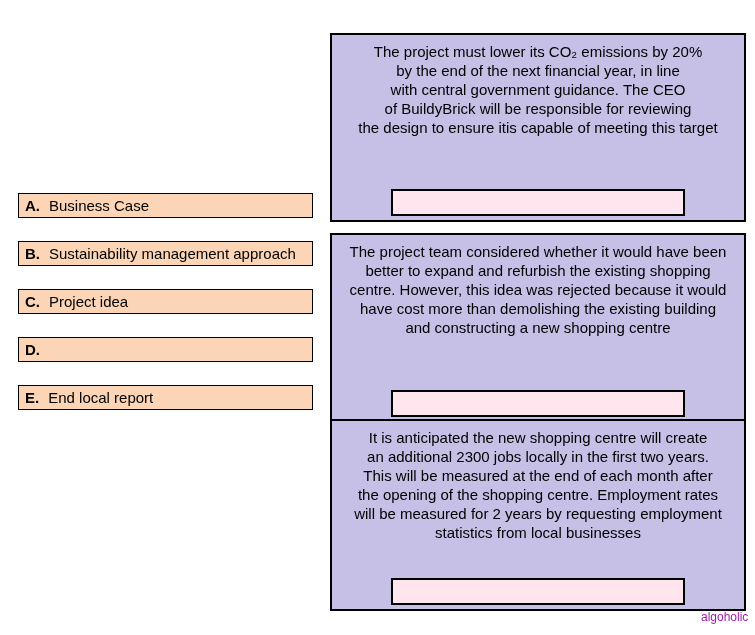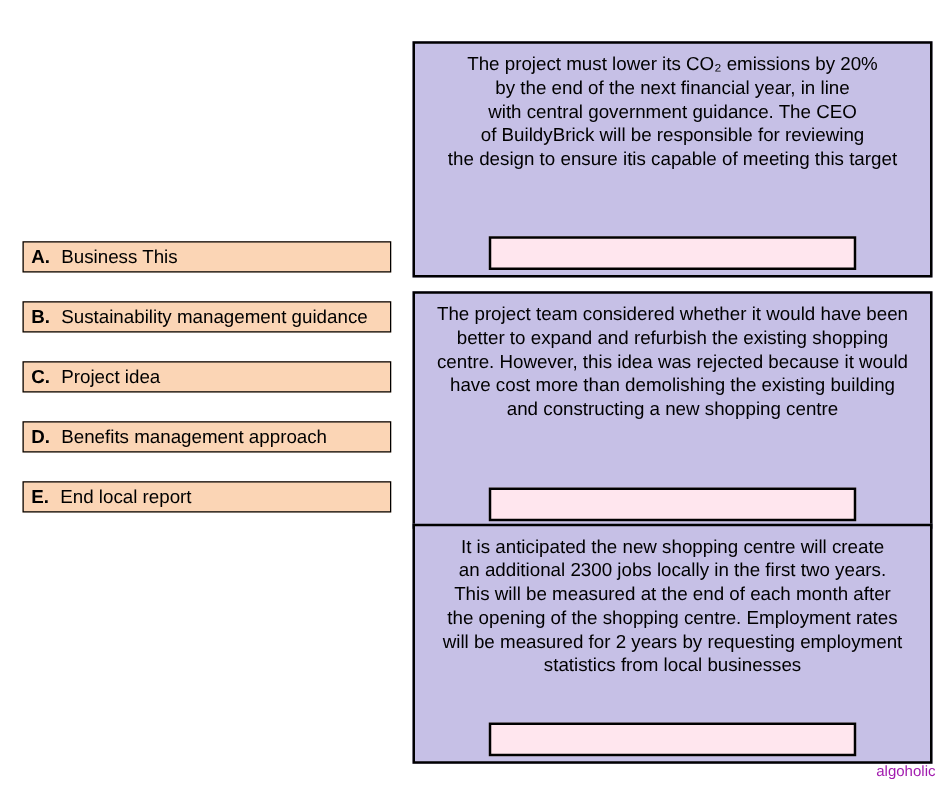--- a/index.html
+++ b/index.html
@@ -90,33 +90,32 @@
     white-space: nowrap;
   }
 </style>
 </head>
 <body>
 
 <div class="stage">
 
   <div class="option opt-a">
     <span class="letter">A.</span>
-    <span class="label">Business This</span>
+    <span class="label">Business Case</span>
   </div>
   <div class="option opt-b">
     <span class="letter">B.</span>
-    <span class="label">Sustainability management guidance</span>
+    <span class="label">Sustainability management approach</span>
   </div>
   <div class="option opt-c">
     <span class="letter">C.</span>
     <span class="label">Project idea</span>
   </div>
   <div class="option opt-d">
     <span class="letter">D.</span>
-    <span class="label">Benefits management approach</span>
   </div>
   <div class="option opt-e">
     <span class="letter">E.</span>
     <span class="label">End local report</span>
   </div>
 
   <div class="card card-1">
     <div class="card-text">The project must lower its CO₂ emissions by 20%
 by the end of the next financial year, in line
 with central government guidance. The CEO

